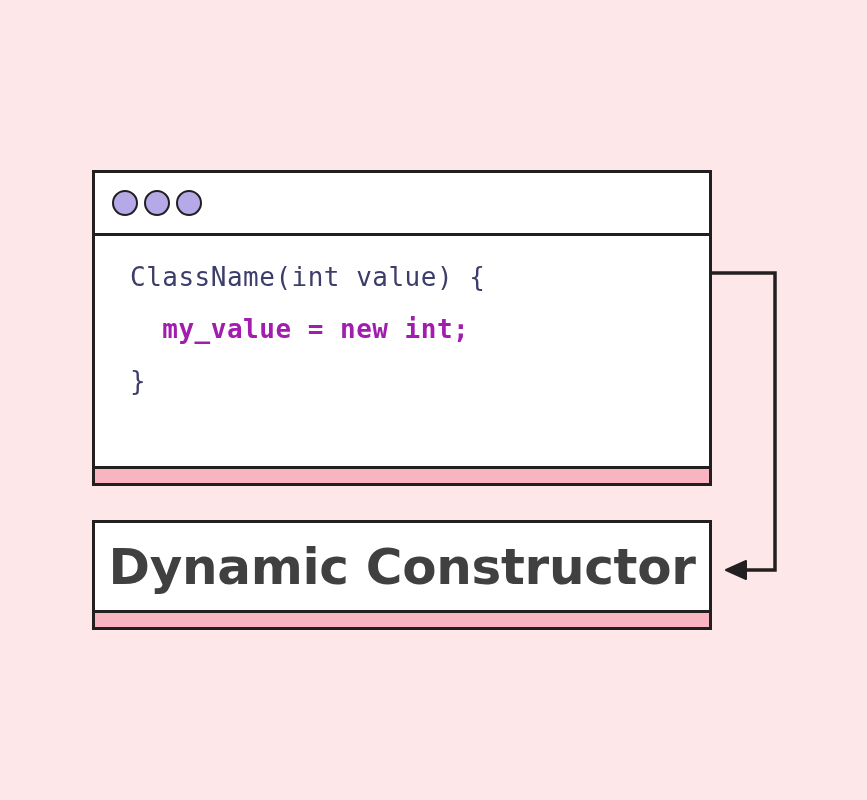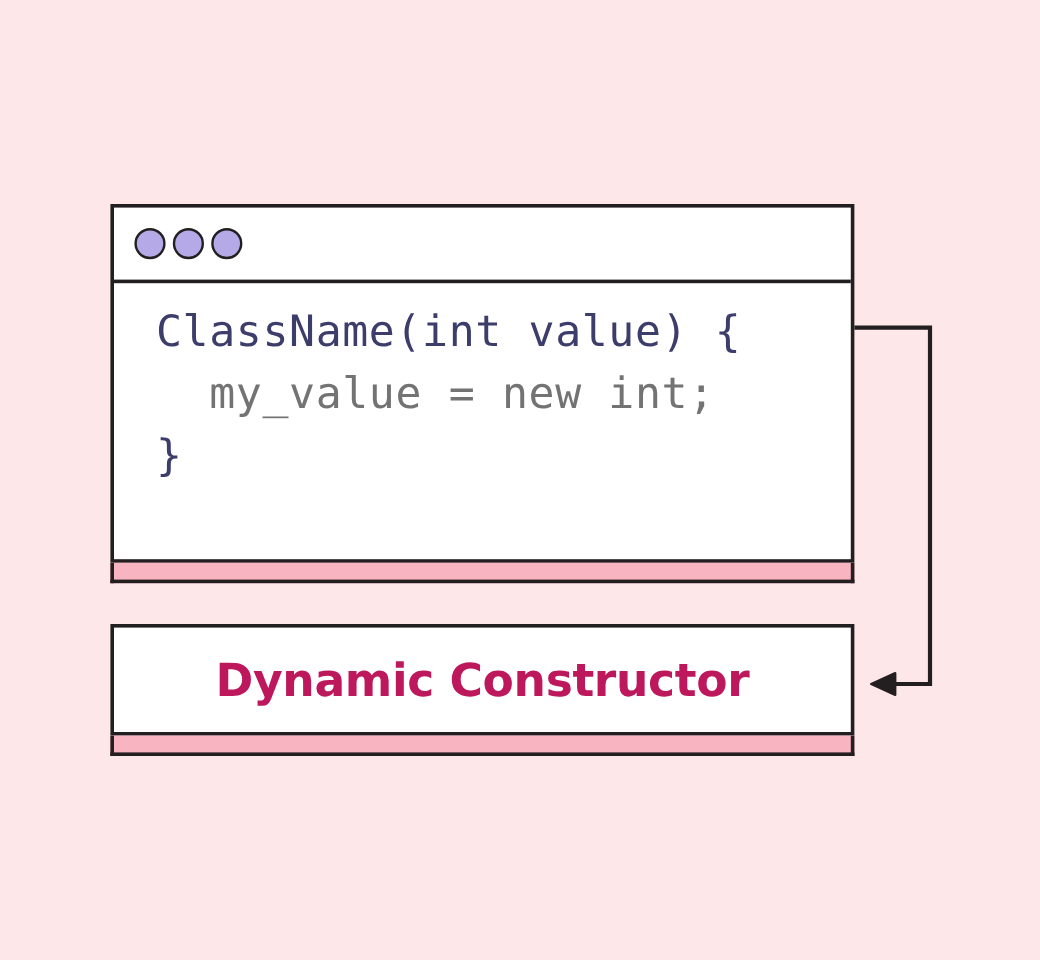--- a/index.html
+++ b/index.html
@@ -64,29 +64,29 @@
     position: absolute;
     left: 0;
     top: 63px;
     right: 0;
     bottom: 0;
     padding: 15px 0 0 35px;
     box-sizing: border-box;
   }
   .code-line {
     font-family: "DejaVu Sans Mono", "Liberation Mono", monospace;
-    font-size: 36px;
+    font-size: 26px;
     line-height: 52px;
     white-space: pre;
     color: #3d3d6b;
     letter-spacing: 0.5px;
   }
   .code-line.highlight {
-    color: #737373;
-    font-weight: normal;
+    color: #a21caf;
+    font-weight: bold;
   }
   .accent-bar {
     position: absolute;
     left: 0;
     top: 299px;
     width: 620px;
     height: 17px;
     box-sizing: border-box;
     background: #f8b4c0;
     border: 3px solid #231f20;
@@ -110,23 +110,23 @@
     height: 93px;
     box-sizing: border-box;
     border: 3px solid #231f20;
     background: #ffffff;
     display: flex;
     align-items: center;
     justify-content: center;
   }
   .label-text {
     font-family: "DejaVu Sans", "Liberation Sans", sans-serif;
-    font-size: 38px;
+    font-size: 50px;
     font-weight: bold;
-    color: #be185d;
+    color: #404040;
     letter-spacing: -0.3px;
   }
   .label-accent-bar {
     position: absolute;
     left: 0;
     top: 93px;
     width: 620px;
     height: 17px;
     box-sizing: border-box;
     background: #f8b4c0;

